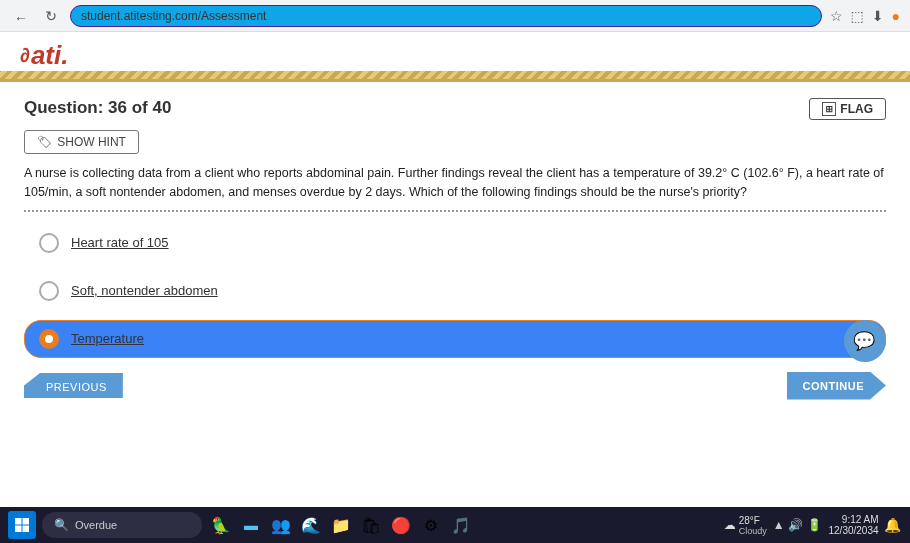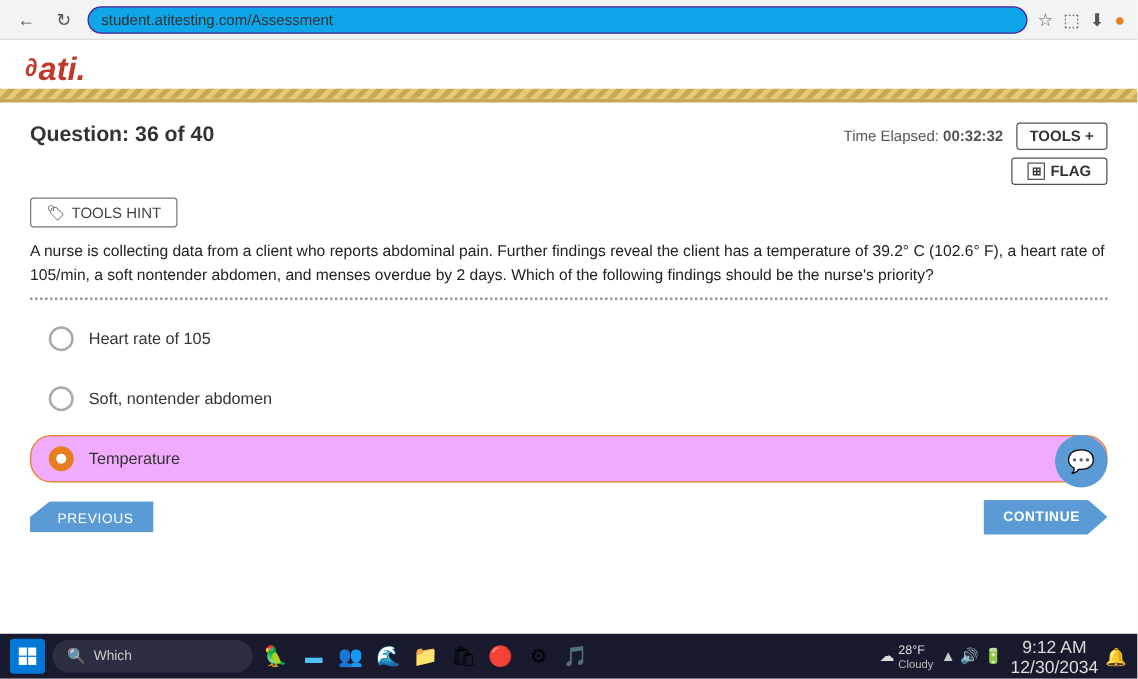--- a/index.html
+++ b/index.html
@@ -191,21 +191,21 @@
       display: flex;
       align-items: center;
       gap: 12px;
       padding: 8px 14px;
       border: 1.5px solid transparent;
       border-radius: 4px;
       cursor: pointer;
     }
     .answer-option.selected {
       border-color: #e67e22;
-      background: #f0abfc;
+      background: #3b82f6;
       border-radius: 17px;
     }
     .radio-circle {
       width: 20px; height: 20px;
       border-radius: 50%;
       border: 2px solid #aaa;
       display: flex; align-items: center; justify-content: center;
       flex-shrink: 0;
     }
     .radio-circle.filled {
@@ -214,20 +214,21 @@
     }
     .radio-circle.filled::after {
       content: '';
       width: 8px; height: 8px;
       border-radius: 50%;
       background: white;
     }
     .option-text {
       font-size: 13px;
       color: #333;
+      text-decoration: underline;
     }
 
     
     .nav-buttons {
       display: flex;
       justify-content: space-between;
       align-items: center;
       margin-top: 8px;
       position: relative;
     }
@@ -273,23 +274,23 @@
       font-size: 14px;
       cursor: pointer;
     }
     .taskbar-right {
       margin-left: auto;
       display: flex;
       align-items: center;
       gap: 6px;
     }
     .taskbar-time {
-      font-size: 14px;
+      font-size: 10px;
       color: #ddd;
-      text-align: center;
+      text-align: right;
     }
     .taskbar-sys-icons {
       display: flex; gap: 4px; align-items: center;
     }
     .weather-widget {
       display: flex; align-items: center; gap: 3px;
       font-size: 10px; color: #ddd;
     }
     .weather-icon { font-size: 12px; }
 
@@ -339,38 +340,31 @@
     <span>ati.</span>
   </div>
   <div class="ati-stripe"></div>
 </div>
 
 <div class="main-content">
 
   <div class="top-bar">
     <span class="question-label">Question: 36 of 40</span>
     <div class="top-right">
-      <div class="time-tools-row">
-        <span class="time-elapsed">
-          <span>Time Elapsed:</span>
-          <span style="font-weight:bold;">00:32:32</span>
-        </span>
-        <button class="tools-btn">TOOLS +</button>
-      </div>
       <button class="flag-btn">
         <span class="flag-icon-sq">⊞</span>
         <span>FLAG</span>
       </button>
     </div>
   </div>
 
   <div class="hint-row">
     <button class="show-hint-btn">
       <span>🏷</span>
-      <span>TOOLS HINT</span>
+      <span>SHOW HINT</span>
     </button>
   </div>
 
   <p class="question-text">A nurse is collecting data from a client who reports abdominal pain. Further findings reveal the client has a temperature of 39.2° C (102.6° F), a heart rate of 105/min, a soft nontender abdomen, and menses overdue by 2 days. Which of the following findings should be the nurse's priority?</p>
 
   <hr class="dot-separator">
 
   <div class="answer-options">
 
     <div class="answer-option">
@@ -408,21 +402,21 @@
     <svg viewBox="0 0 16 16" fill="white">
       <rect x="1" y="1" width="6.5" height="6.5"></rect>
       <rect x="8.5" y="1" width="6.5" height="6.5"></rect>
       <rect x="1" y="8.5" width="6.5" height="6.5"></rect>
       <rect x="8.5" y="8.5" width="6.5" height="6.5"></rect>
     </svg>
   </div>
 
   <div class="taskbar-search">
     <span style="color:#aaa; font-size:12px;">🔍</span>
-    <span class="taskbar-search-text">Which</span>
+    <span class="taskbar-search-text">Overdue</span>
   </div>
 
   <div class="taskbar-icons">
     <div class="taskbar-icon" style="font-size:16px;">🦜</div>
     <div class="taskbar-icon" style="font-size:14px; color:#4fc3f7;">▬</div>
     <div class="taskbar-icon" style="font-size:16px;">👥</div>
     <div class="taskbar-icon" style="font-size:16px;">🌊</div>
     <div class="taskbar-icon" style="font-size:16px;">📁</div>
     <div class="taskbar-icon" style="font-size:16px;">🛍</div>
     <div class="taskbar-icon" style="font-size:16px;">🔴</div>

